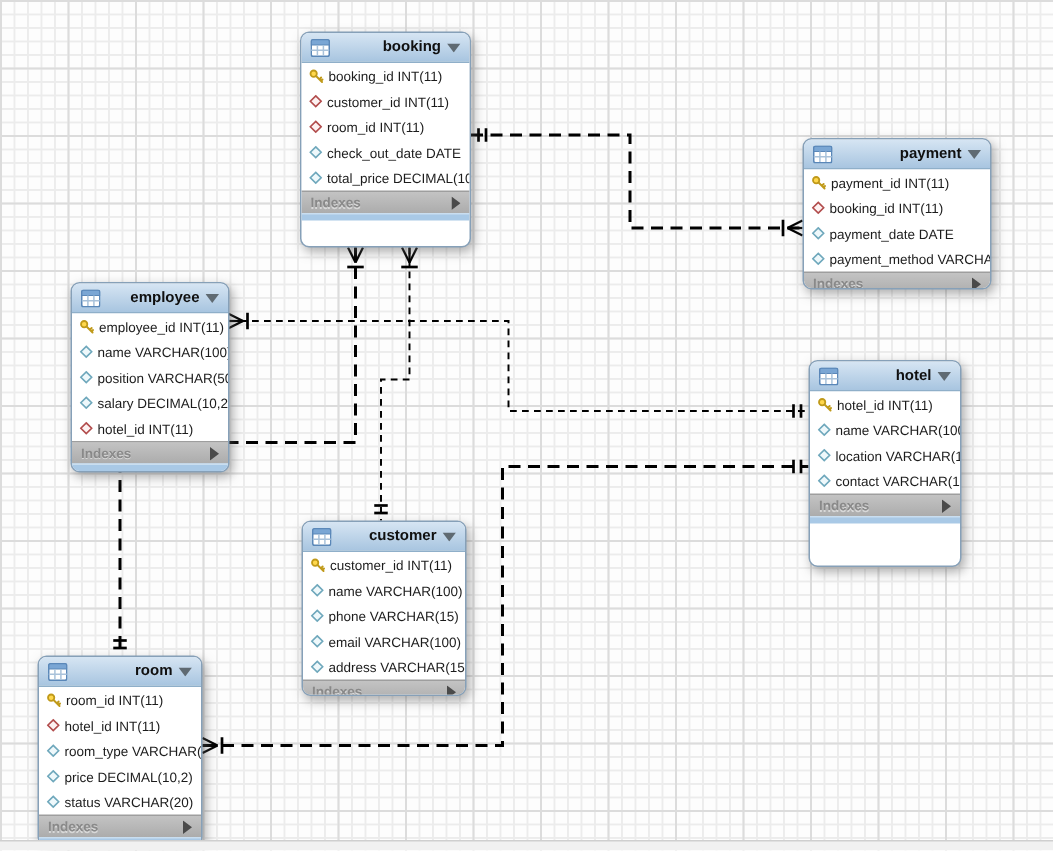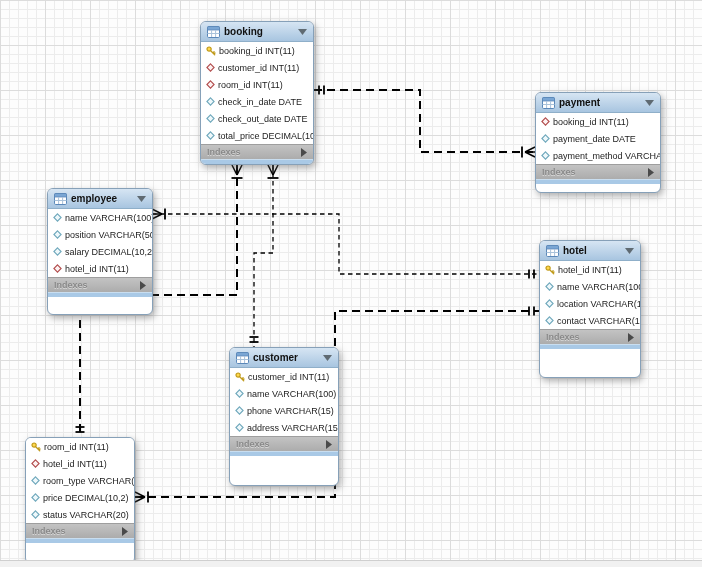--- a/index.html
+++ b/index.html
@@ -19,21 +19,21 @@
   #connections polyline{pointer-events:visibleStroke;cursor:pointer;}
   .page-bottom{position:absolute;left:0;top:560px;width:702px;height:7px;background:#f1f1f1;border-top:1px solid #cfcfcf;}
 
   .db-table{
     position:absolute;background:#ffffff;border:1px solid #86a0b8;border-radius:6px;
     box-shadow:2px 3px 7px rgba(95,95,95,.5);overflow:hidden;
   }
   .tbl-header{
     height:20px;display:flex;align-items:center;gap:4px;padding:0 6px;
     background:linear-gradient(#d6e5f3,#a8c5e0);
-    border-bottom:1px solid #8fafc9;cursor:move;
+    border-bottom:1px solid #8fafc9;cursor:move;text-align:right;
   }
   .tbl-title{font-size:10px;font-weight:bold;color:#101010;flex:1;line-height:10px;}
   .tbl-rows{background:#fff;}
   .tbl-row{height:17px;display:flex;align-items:center;gap:3px;padding:0 5px;white-space:nowrap;overflow:hidden;cursor:default;}
   .row-text{font-size:9px;color:#1c1c1c;}
   .tbl-footer{
     height:15px;display:flex;align-items:center;padding:0 6px;
     background:linear-gradient(#c3c3c3,#acacac);border-top:1px solid #9e9e9e;cursor:pointer;
   }
   .footer-label{font-size:9px;font-weight:bold;color:#898989;text-shadow:0 1px 0 #d8d8d8;flex:1;line-height:9px;}
@@ -123,28 +123,20 @@
   </svg>
             </span>
             <span class="row-text">room_id INT(11)</span>
           </div>
           <div class="tbl-row">
             <span class="icon-wrap">
               <svg width="9" height="9" viewBox="0 0 9 9">
     <path d="M4.5 0.9 L8.1 4.5 L4.5 8.1 L0.9 4.5 Z" fill="#eef8fb" stroke="#6fa8bc" stroke-width="1.1"></path>
   </svg>
             </span>
-            <span class="row-text">check_in_date DATE</span>
-          </div>
-          <div class="tbl-row">
-            <span class="icon-wrap">
-              <svg width="9" height="9" viewBox="0 0 9 9">
-    <path d="M4.5 0.9 L8.1 4.5 L4.5 8.1 L0.9 4.5 Z" fill="#eef8fb" stroke="#6fa8bc" stroke-width="1.1"></path>
-  </svg>
-            </span>
             <span class="row-text">check_out_date DATE</span>
           </div>
           <div class="tbl-row">
             <span class="icon-wrap">
               <svg width="9" height="9" viewBox="0 0 9 9">
     <path d="M4.5 0.9 L8.1 4.5 L4.5 8.1 L0.9 4.5 Z" fill="#eef8fb" stroke="#6fa8bc" stroke-width="1.1"></path>
   </svg>
             </span>
             <span class="row-text">total_price DECIMAL(10,...</span>
           </div>
@@ -171,20 +163,29 @@
           <span class="tbl-title">payment</span>
           <span class="icon-wrap">
             <svg width="9" height="6" viewBox="0 0 9 6">
               <polygon points="0,0 9,0 4.5,6" fill="#5f6a72"></polygon>
             </svg>
           </span>
         </div>
         <div class="tbl-rows">
           <div class="tbl-row">
             <span class="icon-wrap">
+              <svg width="10" height="10" viewBox="0 0 10 10">
+    <circle cx="3.1" cy="3.1" r="2.1" fill="#ffd84d" stroke="#c09a1a" stroke-width="1.2"></circle>
+    <path d="M4.7 4.7 L8.7 8.7 M6.9 6.9 L8.1 5.7 M8 8 L9 7" stroke="#c09a1a" stroke-width="1.3" fill="none" stroke-linecap="round"></path>
+  </svg>
+            </span>
+            <span class="row-text">payment_id INT(11)</span>
+          </div>
+          <div class="tbl-row">
+            <span class="icon-wrap">
               <svg width="9" height="9" viewBox="0 0 9 9">
     <path d="M4.5 0.9 L8.1 4.5 L4.5 8.1 L0.9 4.5 Z" fill="#fdf1f1" stroke="#b24d4d" stroke-width="1.1"></path>
   </svg>
             </span>
             <span class="row-text">booking_id INT(11)</span>
           </div>
           <div class="tbl-row">
             <span class="icon-wrap">
               <svg width="9" height="9" viewBox="0 0 9 9">
     <path d="M4.5 0.9 L8.1 4.5 L4.5 8.1 L0.9 4.5 Z" fill="#eef8fb" stroke="#6fa8bc" stroke-width="1.1"></path>
@@ -223,20 +224,29 @@
           <span class="tbl-title">employee</span>
           <span class="icon-wrap">
             <svg width="9" height="6" viewBox="0 0 9 6">
               <polygon points="0,0 9,0 4.5,6" fill="#5f6a72"></polygon>
             </svg>
           </span>
         </div>
         <div class="tbl-rows">
           <div class="tbl-row">
             <span class="icon-wrap">
+              <svg width="10" height="10" viewBox="0 0 10 10">
+    <circle cx="3.1" cy="3.1" r="2.1" fill="#ffd84d" stroke="#c09a1a" stroke-width="1.2"></circle>
+    <path d="M4.7 4.7 L8.7 8.7 M6.9 6.9 L8.1 5.7 M8 8 L9 7" stroke="#c09a1a" stroke-width="1.3" fill="none" stroke-linecap="round"></path>
+  </svg>
+            </span>
+            <span class="row-text">employee_id INT(11)</span>
+          </div>
+          <div class="tbl-row">
+            <span class="icon-wrap">
               <svg width="9" height="9" viewBox="0 0 9 9">
     <path d="M4.5 0.9 L8.1 4.5 L4.5 8.1 L0.9 4.5 Z" fill="#eef8fb" stroke="#6fa8bc" stroke-width="1.1"></path>
   </svg>
             </span>
             <span class="row-text">name VARCHAR(100)</span>
           </div>
           <div class="tbl-row">
             <span class="icon-wrap">
               <svg width="9" height="9" viewBox="0 0 9 9">
     <path d="M4.5 0.9 L8.1 4.5 L4.5 8.1 L0.9 4.5 Z" fill="#eef8fb" stroke="#6fa8bc" stroke-width="1.1"></path>
@@ -325,21 +335,21 @@
         <div class="tbl-footer">
           <span class="footer-label">Indexes</span>
           <span class="icon-wrap">
             <svg width="6" height="9" viewBox="0 0 6 9">
               <polygon points="0,0 6,4.5 0,9" fill="#4a4a4a"></polygon>
             </svg>
           </span>
         </div>
         <div class="tbl-bottom"></div>
       </div>
-      <div class="db-table" style="left: 201px; top: 347px; width: 110px; height: 139px; margin-left: 28px;">
+      <div class="db-table" style="left: 201px; top: 347px; width: 110px; height: 117px;">
         <div class="tbl-header">
           <span class="icon-wrap">
             <svg width="13" height="12" viewBox="0 0 13 12">
     <rect x="0.5" y="0.5" width="12" height="11" rx="1.2" fill="#ffffff" stroke="#5a87b8"></rect>
     <path d="M0.5 1.6 a1.2 1.2 0 0 1 1.2 -1.1 h9.6 a1.2 1.2 0 0 1 1.2 1.1 v2.4 H0.5 Z" fill="#7aa6d4" stroke="#5a87b8" stroke-width="0.8"></path>
     <path d="M4.6 4 V11 M8.6 4 V11 M0.5 7.5 H12.5" stroke="#a9c2da" stroke-width="1" fill="none"></path>
   </svg>
           </span>
           <span class="tbl-title">customer</span>
           <span class="icon-wrap">
@@ -373,34 +383,57 @@
   </svg>
             </span>
             <span class="row-text">phone VARCHAR(15)</span>
           </div>
           <div class="tbl-row">
             <span class="icon-wrap">
               <svg width="9" height="9" viewBox="0 0 9 9">
     <path d="M4.5 0.9 L8.1 4.5 L4.5 8.1 L0.9 4.5 Z" fill="#eef8fb" stroke="#6fa8bc" stroke-width="1.1"></path>
   </svg>
             </span>
+            <span class="row-text">email VARCHAR(100)</span>
+          </div>
+          <div class="tbl-row">
+            <span class="icon-wrap">
+              <svg width="9" height="9" viewBox="0 0 9 9">
+    <path d="M4.5 0.9 L8.1 4.5 L4.5 8.1 L0.9 4.5 Z" fill="#eef8fb" stroke="#6fa8bc" stroke-width="1.1"></path>
+  </svg>
+            </span>
             <span class="row-text">address VARCHAR(15...</span>
           </div>
         </div>
         <div class="tbl-footer">
           <span class="footer-label">Indexes</span>
           <span class="icon-wrap">
             <svg width="6" height="9" viewBox="0 0 6 9">
               <polygon points="0,0 6,4.5 0,9" fill="#4a4a4a"></polygon>
             </svg>
           </span>
         </div>
         <div class="tbl-bottom"></div>
       </div>
       <div class="db-table" style="left: 25px; top: 437px; width: 110px; height: 127px;">
+        <div class="tbl-header">
+          <span class="icon-wrap">
+            <svg width="13" height="12" viewBox="0 0 13 12">
+    <rect x="0.5" y="0.5" width="12" height="11" rx="1.2" fill="#ffffff" stroke="#5a87b8"></rect>
+    <path d="M0.5 1.6 a1.2 1.2 0 0 1 1.2 -1.1 h9.6 a1.2 1.2 0 0 1 1.2 1.1 v2.4 H0.5 Z" fill="#7aa6d4" stroke="#5a87b8" stroke-width="0.8"></path>
+    <path d="M4.6 4 V11 M8.6 4 V11 M0.5 7.5 H12.5" stroke="#a9c2da" stroke-width="1" fill="none"></path>
+  </svg>
+          </span>
+          <span class="tbl-title">room</span>
+          <span class="icon-wrap">
+            <svg width="9" height="6" viewBox="0 0 9 6">
+              <polygon points="0,0 9,0 4.5,6" fill="#5f6a72"></polygon>
+            </svg>
+          </span>
+        </div>
         <div class="tbl-rows">
           <div class="tbl-row">
             <span class="icon-wrap">
               <svg width="10" height="10" viewBox="0 0 10 10">
     <circle cx="3.1" cy="3.1" r="2.1" fill="#ffd84d" stroke="#c09a1a" stroke-width="1.2"></circle>
     <path d="M4.7 4.7 L8.7 8.7 M6.9 6.9 L8.1 5.7 M8 8 L9 7" stroke="#c09a1a" stroke-width="1.3" fill="none" stroke-linecap="round"></path>
   </svg>
             </span>
             <span class="row-text">room_id INT(11)</span>
           </div>

